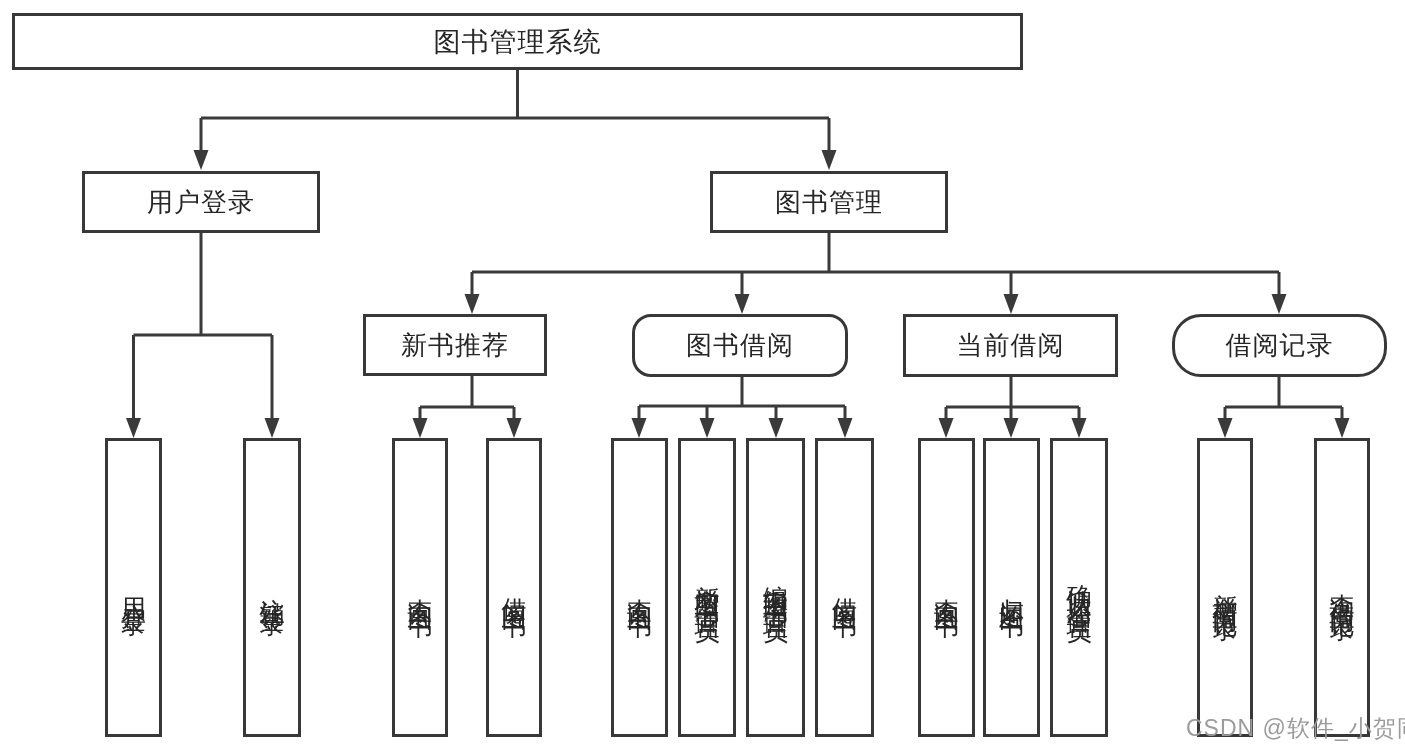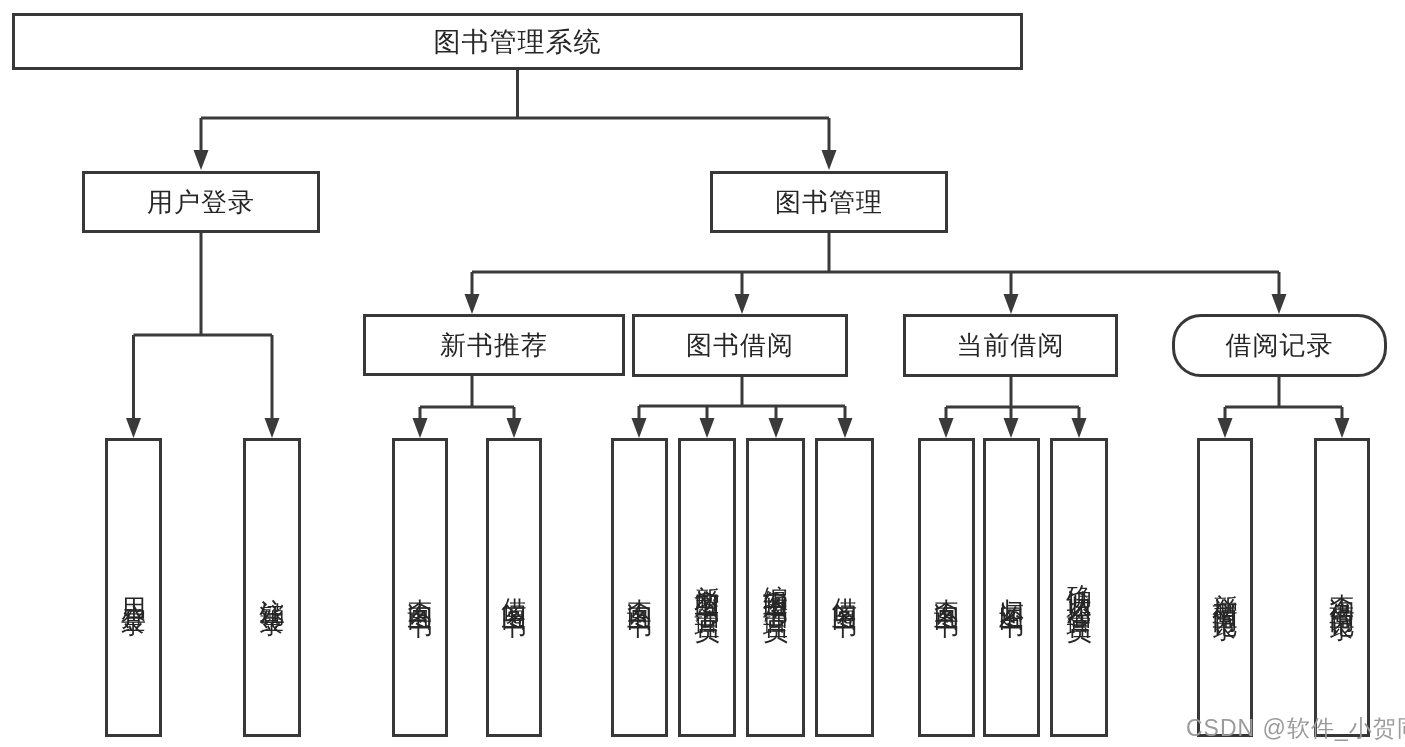--- a/index.html
+++ b/index.html
@@ -117,24 +117,24 @@
     <span class="hlabel">图书管理系统</span>
   </div>
 
   <div class="box" style="left:82px;top:171px;width:238px;height:62px;">
     <span class="hlabel">用户登录</span>
   </div>
   <div class="box" style="left:710px;top:171px;width:238px;height:62px;text-align:right;">
     <span class="hlabel">图书管理</span>
   </div>
 
-  <div class="box" style="left:363px;top:314px;width:262px;height:62px;">
+  <div class="box" style="left:363px;top:314px;width:184px;height:62px;">
     <span class="hlabel">新书推荐</span>
   </div>
-  <div class="box" style="left:632px;top:314px;width:216px;height:63px;">
+  <div class="box" style="left:632px;top:314px;width:216px;height:63px;border-radius:19px;">
     <span class="hlabel">图书借阅</span>
   </div>
   <div class="box" style="left:903px;top:314px;width:215px;height:63px;">
     <span class="hlabel">当前借阅</span>
   </div>
   <div class="box" style="left:1172px;top:314px;width:215px;height:63px;border-radius:29px;">
     <span class="hlabel">借阅记录</span>
   </div>
 
   <div class="box" style="left:105px;top:438px;width:57px;height:299px;">

